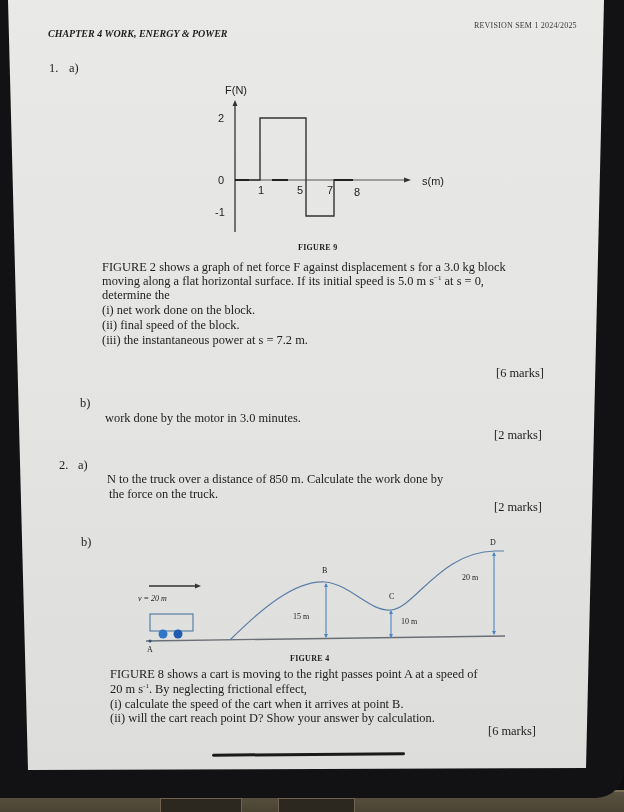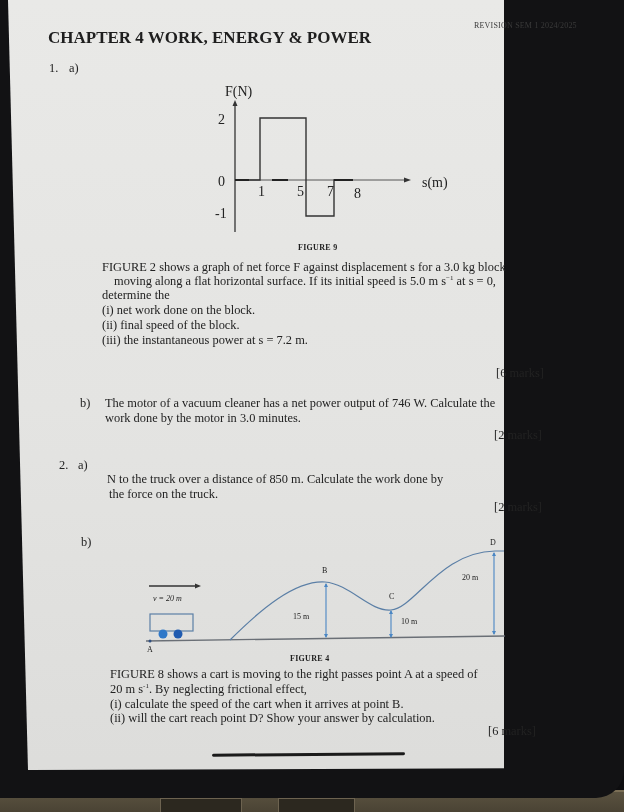--- a/index.html
+++ b/index.html
@@ -12,31 +12,31 @@
     position:absolute; left:-10px; top:790px; width:650px; height:40px;
     background:linear-gradient(#5a5240,#3a3428);
     border-top:2px solid #7a6e55;
   }
   .case-slot { position:absolute; top:798px; height:14px; background:#2c281f; border:1px solid #6d6350; }
   .bezel {
     position:absolute; left:0; top:0; width:624px; height:798px;
     background:#121214; border-radius:0 0 28px 0;
   }
   .screen {
-    position:absolute; left:0; top:0; width:504px; height:812px;
+    position:absolute; left:0; top:0; width:624px; height:812px;
     background:linear-gradient(180deg,#e9e9e7 0%,#e4e4e2 50%,#dcdcda 100%);
     clip-path: polygon(8px 0, 604px 0, 586px 768px, 28px 770px);
   }
   .t { position:absolute; color:#1e1e1e; white-space:nowrap; }
   .hdr-right { font-size:8px; letter-spacing:0.2px; color:#3a3a3a; }
-  .title { font-size:17px; font-weight:bold; }
+  .title { font-size:10px; font-weight:bold;font-style:italic; }
   .body-text { font-size:12.4px; line-height:14px; color:#222; }
   .marks { font-size:12.4px; color:#222; }
   .fig-caption { font-size:8px; font-weight:bold; letter-spacing:0.3px; }
-  .graph-lbl { font-family:Liberation Serif, serif; font-size:14px; color:#222; }
+  .graph-lbl { font-family:Liberation Sans, sans-serif; font-size:11px; color:#222; }
   .fig4-lbl { font-family:"Liberation Serif", serif; font-size:8px; color:#222; }
   sup { font-size:7px; vertical-align:5px; line-height:0; }
   .home-bar { position:absolute; left:212px; top:753px; width:193px; height:3px; background:#1a1a1a; border-radius:2px; transform:rotate(-0.4deg); }
 </style>
 </head>
 <body>
 
 <div class="case"></div>
 <div class="case-slot" style="left:160px;width:80px;"></div>
 <div class="case-slot" style="left:278px;width:75px;"></div>
@@ -69,29 +69,28 @@
   <div class="t graph-lbl" style="left:218px;top:174px;">0</div>
   <div class="t graph-lbl" style="left:215px;top:206px;">-1</div>
   <div class="t graph-lbl" style="left:258px;top:184px;">1</div>
   <div class="t graph-lbl" style="left:297px;top:184px;">5</div>
   <div class="t graph-lbl" style="left:327px;top:184px;">7</div>
   <div class="t graph-lbl" style="left:354px;top:186px;">8</div>
   <div class="t graph-lbl" style="left:422px;top:175px;">s(m)</div>
   <div class="t fig-caption" style="left:298px;top:243px;">FIGURE 9</div>
 
   <div class="t body-text" style="left:102px;top:260px;">FIGURE 2 shows a graph of net force F against displacement s for a 3.0 kg block</div>
-  <div class="t body-text" style="left:102px;top:274px;margin-left:12px;"><span>moving along a flat horizontal surface. If its initial speed is 5.0 m s</span><sup>−1</sup><span> at s = 0,</span></div>
+  <div class="t body-text" style="left:102px;top:274px;"><span>moving along a flat horizontal surface. If its initial speed is 5.0 m s</span><sup>−1</sup><span> at s = 0,</span></div>
   <div class="t body-text" style="left:102px;top:288px;">determine the</div>
   <div class="t body-text" style="left:102px;top:303px;">(i) net work done on the block.</div>
   <div class="t body-text" style="left:102px;top:318px;">(ii) final speed of the block.</div>
   <div class="t body-text" style="left:102px;top:333px;">(iii) the instantaneous power at s = 7.2 m.</div>
   <div class="t marks" style="left:496px;top:366px;">[6 marks]</div>
 
   <div class="t body-text" style="left:80px;top:396px;">b)</div>
-  <div class="t body-text" style="left:105px;top:396px;">The motor of a vacuum cleaner has a net power output of 746 W. Calculate the</div>
   <div class="t body-text" style="left:105px;top:411px;">work done by the motor in 3.0 minutes.</div>
   <div class="t marks" style="left:494px;top:428px;">[2 marks]</div>
 
   <div class="t body-text" style="left:59px;top:458px;">2.</div>
   <div class="t body-text" style="left:78px;top:458px;">a)</div>
   <div class="t body-text" style="left:107px;top:472px;">N to the truck over a distance of 850 m. Calculate the work done by</div>
   <div class="t body-text" style="left:109px;top:487px;text-align:center;">the force on the truck.</div>
   <div class="t marks" style="left:494px;top:500px;">[2 marks]</div>
 
   <div class="t body-text" style="left:81px;top:535px;">b)</div>
@@ -116,21 +115,21 @@
     <polygon points="326,638 324,634 328,634" fill="#4a86c4"></polygon>
 
     <line x1="391" y1="611" x2="391" y2="637" stroke="#4a86c4" stroke-width="1.1"></line>
     <polygon points="391,610 389,614 393,614" fill="#4a86c4"></polygon>
     <polygon points="391,638 389,634 393,634" fill="#4a86c4"></polygon>
 
     <line x1="494" y1="553" x2="494" y2="634" stroke="#4a86c4" stroke-width="1.1"></line>
     <polygon points="494,552 492,556 496,556" fill="#4a86c4"></polygon>
     <polygon points="494,635 492,631 496,631" fill="#4a86c4"></polygon>
   </svg>
-  <div class="t fig4-lbl" style="left:153px;top:594px;font-style:italic;">v = 20 m</div>
+  <div class="t fig4-lbl" style="left:138px;top:594px;font-style:italic;">v = 20 m</div>
   <div class="t fig4-lbl" style="left:147px;top:645px;">A</div>
   <div class="t fig4-lbl" style="left:322px;top:566px;">B</div>
   <div class="t fig4-lbl" style="left:389px;top:592px;">C</div>
   <div class="t fig4-lbl" style="left:490px;top:538px;">D</div>
   <div class="t fig4-lbl" style="left:293px;top:612px;">15 m</div>
   <div class="t fig4-lbl" style="left:401px;top:617px;">10 m</div>
   <div class="t fig4-lbl" style="left:462px;top:573px;">20 m</div>
   <div class="t fig-caption" style="left:290px;top:654px;">FIGURE 4</div>
 
   <div class="t body-text" style="left:110px;top:667px;">FIGURE 8 shows a cart is moving to the right passes point A at a speed of</div>

